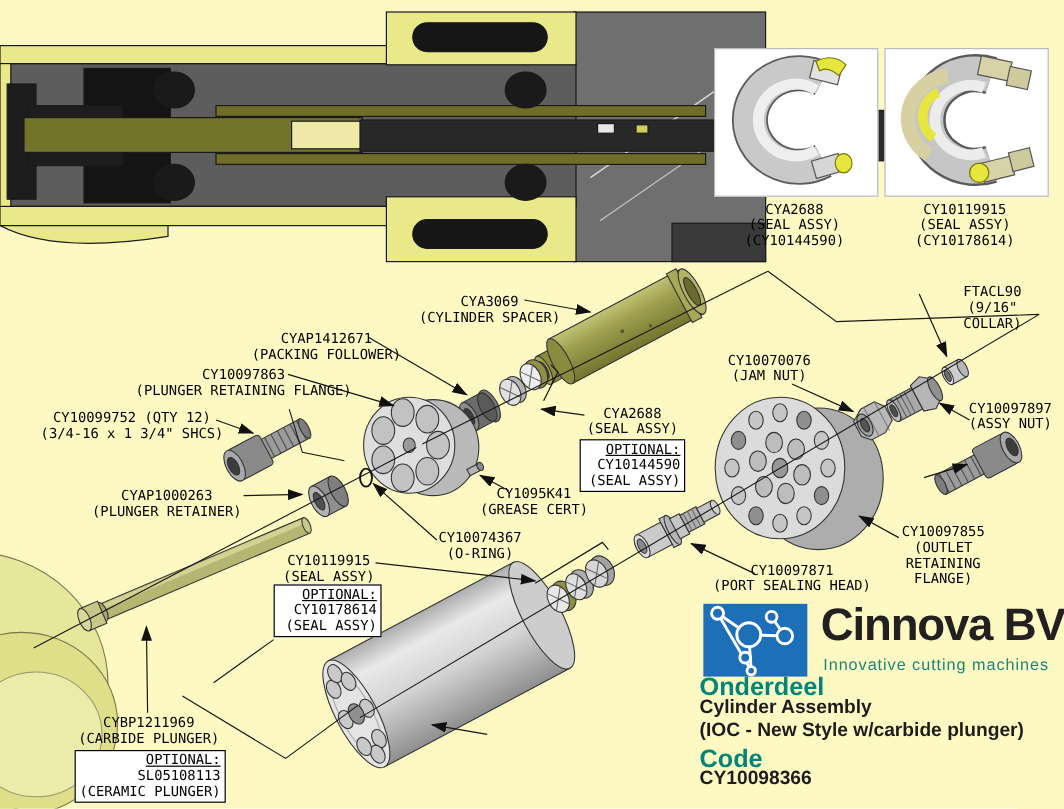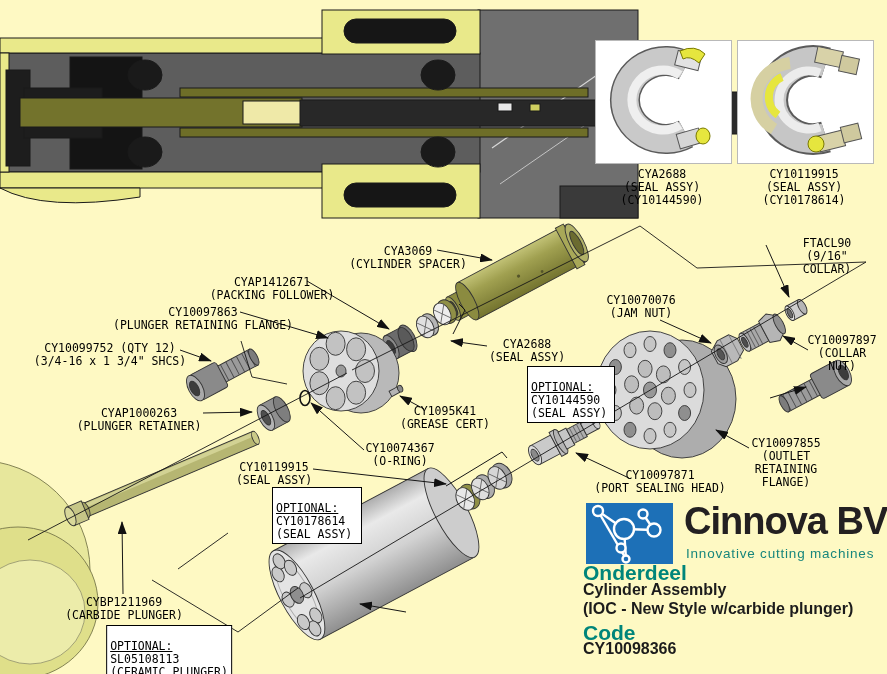--- a/index.html
+++ b/index.html
@@ -3,21 +3,21 @@
 <meta charset="utf-8">
 <style>
   html,body{margin:0;padding:0;background:#fff;}
   .page{position:relative;width:887px;height:674px;background:#fef9c3;overflow:hidden;
         font-family:"DejaVu Sans Mono",monospace;color:#000;}
   svg{display:block;}
   .art{position:absolute;left:0;top:0;}
   .cad{position:absolute;transform:translateX(-50%);font-size:11.5px;line-height:13px;
        text-align:center;white-space:pre-line;color:#000;}
   .optbox{position:absolute;transform:translateX(-50%);border:1.4px solid #000;background:#fff;
-          font-size:11.5px;line-height:13px;text-align:left;padding:14px 3px 2px;margin-left:44px;}
+          font-size:11.5px;line-height:13px;text-align:right;padding:1px 3px 2px;}
   .optbox .h{text-decoration:underline;}
   .optbox .b{white-space:pre-line;}
   .inset{position:absolute;width:135px;height:122px;border:1px solid #b9b9b9;background:#fff;}
   .inset-caption{position:absolute;transform:translateX(-50%);text-align:center;
                  font-size:11.5px;line-height:13px;white-space:pre-line;}
   .logo{position:absolute;left:586px;top:503px;width:87px;height:61px;}
   .brand{position:absolute;left:684px;top:500px;font-family:"Liberation Sans",sans-serif;
          font-weight:bold;font-size:38px;letter-spacing:-1px;color:#232021;white-space:nowrap;}
   .tagline{position:absolute;left:686px;top:546px;font-family:Liberation Sans, sans-serif;
            font-size:13.5px;letter-spacing:.8px;color:#17867c;white-space:nowrap;}
@@ -373,21 +373,21 @@
 (GREASE CERT)</div>
   <div class="cad" style="left:400px;top:442px;">CY10074367
 (O-RING)</div>
   <div class="cad" style="left:274px;top:461px;">CY10119915
 (SEAL ASSY)</div>
   <div class="cad" style="left:641px;top:294px;">CY10070076
 (JAM NUT)</div>
   <div class="cad" style="left:827px;top:237px;">FTACL90
 (9/16" COLLAR)</div>
   <div class="cad" style="left:842px;top:334px;">CY10097897
-(COLLAR NUT)</div>
+(ASSY NUT)</div>
   <div class="cad" style="left:786px;top:437px;">CY10097855
 (OUTLET RETAINING FLANGE)</div>
   <div class="cad" style="left:660px;top:469px;">CY10097871
 (PORT SEALING HEAD)</div>
   <div class="cad" style="left:124px;top:596px;">CYBP1211969
 (CARBIDE PLUNGER)</div>
 
   <div class="optbox" style="left:527px;top:366px;min-width:80px;">
     <div class="h">OPTIONAL:</div>
     <div class="b">CY10144590

